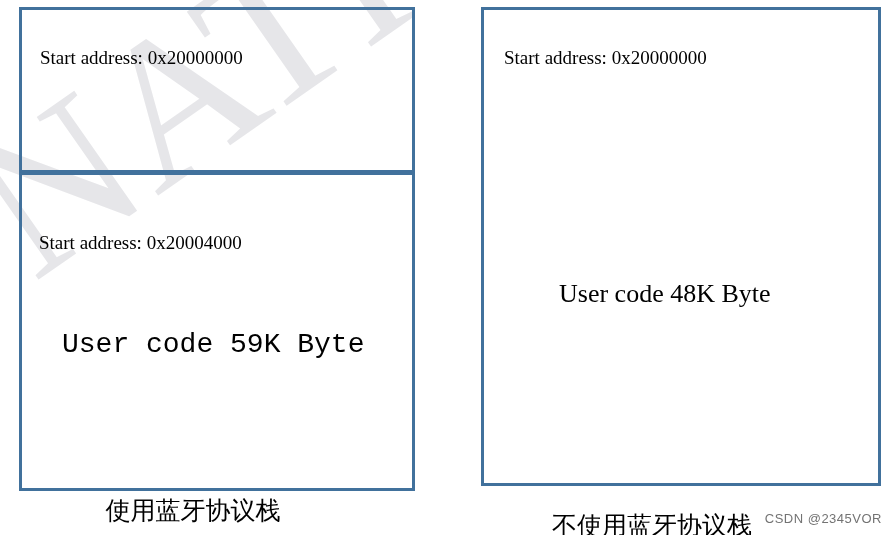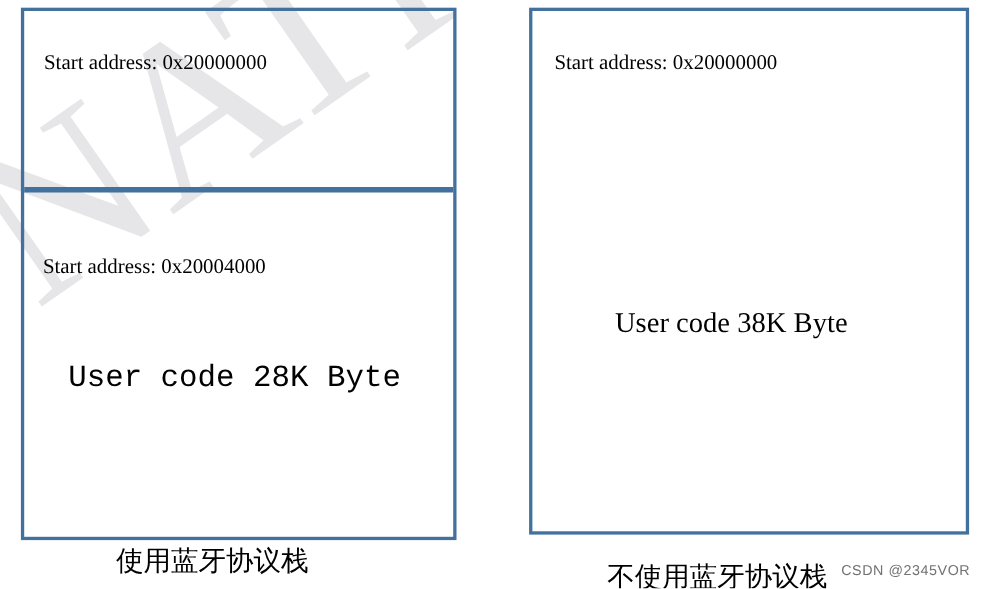--- a/index.html
+++ b/index.html
@@ -87,23 +87,23 @@
 
   <div class="mem-box left-box">
     <div class="section-top"></div>
     <div class="section-bottom"></div>
   </div>
 
   <div class="mem-box right-box"></div>
 
   <div class="txt addr addr-lt">Start address: 0x20000000</div>
   <div class="txt addr addr-lb">Start address: 0x20004000</div>
-  <div class="txt size-mono lbl-u32">User code 28K Byte</div>
+  <div class="txt size-mono lbl-u32">User code 59K Byte</div>
 
   <div class="txt addr addr-r">Start address: 0x20000000</div>
-  <div class="txt size-serif lbl-u48">User code 38K Byte</div>
+  <div class="txt size-serif lbl-u48">User code 48K Byte</div>
 
   <div class="caption caption-left">使用蓝牙协议栈</div>
   <div class="caption caption-right">不使用蓝牙协议栈</div>
 
   <div class="csdn-watermark">CSDN @2345VOR</div>
 
 </div>
 
 </body></html>

